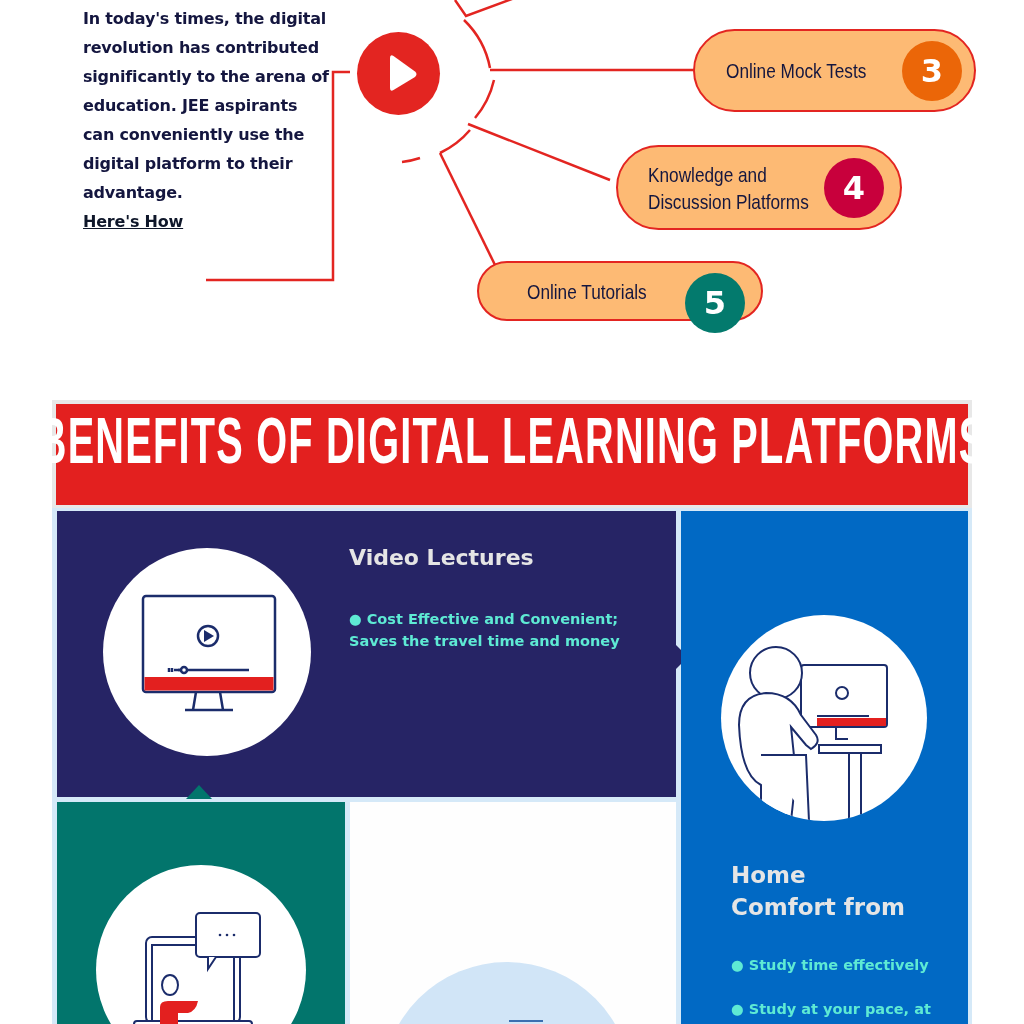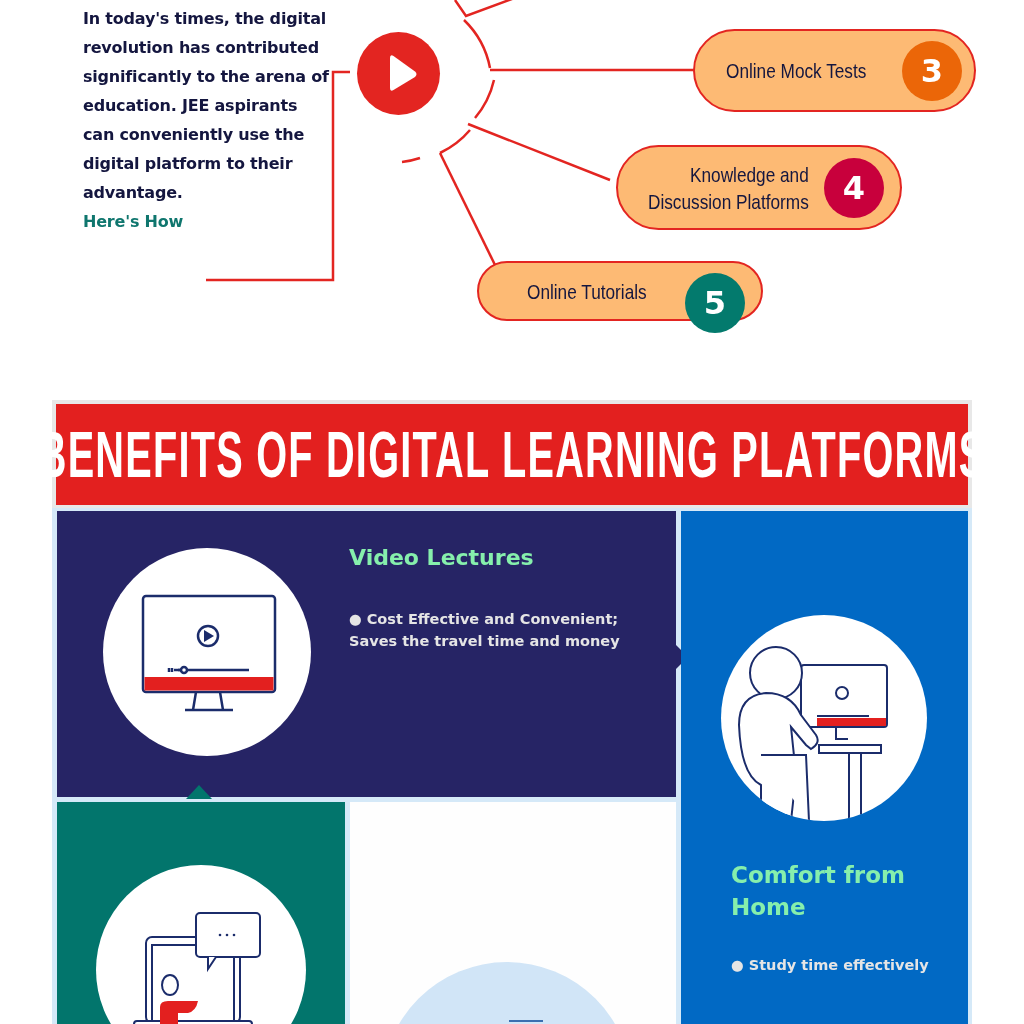--- a/index.html
+++ b/index.html
@@ -1,45 +1,45 @@
 <!DOCTYPE html>
 <html><head>
 <meta charset="utf-8">
 <style>
   html, body { margin:0; padding:0; }
   body { width:1024px; height:1024px; overflow:hidden; background:#ffffff; position:relative; font-family:"DejaVu Sans", sans-serif; }
   .abs { position:absolute; }
 
   
   .intro { left:83px; top:4px; width:250px; font-family:"DejaVu Sans", sans-serif; font-weight:bold; font-size:16px; line-height:29px; color:#14163f; letter-spacing:-0.2px; }
-  .intro .how { color:#0f766e; }
+  .intro .how { color:#0f172a;text-decoration:underline; }
 
   
   .hub { left:0; top:0; width:1024px; height:360px; }
 
   
   .pill { position:absolute; border:2.5px solid #e32521; border-radius:44px; background:#fdba74; box-sizing:border-box; display:flex; align-items:center; }
   .pill .lbl { font-family:"Liberation Sans", sans-serif; font-size:21px; color:#14163f; transform:scaleX(0.82); transform-origin:left center; line-height:27px; white-space:nowrap; }
   .pill .num { position:absolute; border-radius:50%; color:#fff; font-family:"DejaVu Sans", sans-serif; font-weight:bold; font-size:32px; display:flex; align-items:center; justify-content:center; }
 
   
   .outer { left:52px; top:400px; width:920px; height:640px; background:#d5e9f8; }
   .outer-top { left:52px; top:400px; width:920px; height:108px; background:#e8e8e8; }
-  .banner { left:56px; top:404px; width:912px; height:101px; background:#e3201f; display:flex; align-items:center; justify-content:center; }
+  .banner { left:56px; top:404px; width:912px; height:101px; background:#e3201f; display:flex; align-items:flex-start; justify-content:center; }
   .banner span { font-family:"Liberation Sans", sans-serif; font-weight:bold; color:#fff; font-size:64px; letter-spacing:2px; transform:scaleX(0.62); white-space:nowrap; display:inline-block; }
 
   .card-navy { left:57px; top:511px; width:619px; height:286px; background:#262465; }
   .card-blue { left:681px; top:511px; width:287px; height:520px; background:#0169c4; }
   .card-teal { left:57px; top:802px; width:288px; height:230px; background:#02756c; }
   .card-white { left:350px; top:802px; width:326px; height:230px; background:#fefefe; }
 
   .circle { position:absolute; border-radius:50%; background:#fff; }
 
-  .card-title { position:absolute; font-family:"DejaVu Sans", sans-serif; font-weight:bold; color:#86efac; }
-  .bullets { position:absolute; font-family:"DejaVu Sans", sans-serif; font-weight:bold; color:#e5e5e5; font-size:14.5px; line-height:22px; }
+  .card-title { position:absolute; font-family:"DejaVu Sans", sans-serif; font-weight:bold; color:#e5e5e5; }
+  .bullets { position:absolute; font-family:"DejaVu Sans", sans-serif; font-weight:bold; color:#5eead4; font-size:14.5px; line-height:22px; }
   .bullets p { margin:0 0 22px 0; }
 
   .notch-right { position:absolute; left:675px; top:644px; width:0; height:0; border-top:13px solid transparent; border-bottom:13px solid transparent; border-left:13px solid #262465; }
   .notch-up { position:absolute; left:186px; top:785px; width:0; height:0; border-left:13px solid transparent; border-right:13px solid transparent; border-bottom:14px solid #02756c; }
 </style>
 </head>
 <body>
 
 <div class="abs intro">
   <span>In today's times, the digital revolution has contributed significantly to the arena of education. JEE aspirants can conveniently use the digital platform to their advantage.</span><br>
@@ -68,21 +68,21 @@
     <path d="M 33 26 L 33 56 Q 33 60 36.5 58 L 58 45 Q 61 42 58 39.5 L 36.5 24 Q 33 22 33 26 Z" fill="#fff"></path>
   </svg>
 </div>
 
 <div class="pill" style="left:693px;top:29px;width:283px;height:83px;">
   <span class="lbl" style="position:absolute;left:31px;">Online Mock Tests</span>
   <div class="num" style="right:12px;top:10px;width:60px;height:60px;background:#eb6608;">3</div>
 </div>
 
 <div class="pill" style="left:616px;top:145px;width:286px;height:85px;">
-  <div style="position:absolute;left:30px;top:14px;text-align:right;">
+  <div style="position:absolute;left:30px;top:14px;">
     <div class="lbl">Knowledge and</div>
     <div class="lbl">Discussion Platforms</div>
   </div>
   <div class="num" style="right:16px;top:11px;width:60px;height:60px;background:#c8003c;">4</div>
 </div>
 
 <div class="pill" style="left:477px;top:261px;width:286px;height:60px;">
   <span class="lbl" style="position:absolute;left:48px;">Online Tutorials</span>
   <div class="num" style="right:16px;top:10px;width:60px;height:60px;background:#037a6d;">5</div>
 </div>
@@ -130,25 +130,26 @@
         <line x1="128" y1="138" x2="128" y2="206"></line>
         <line x1="140" y1="138" x2="140" y2="206"></line>
         <circle cx="55" cy="58" r="26"></circle>
         <path d="M 18 110 Q 18 80 45 78 Q 70 78 80 100 L 95 120 Q 100 128 90 134 L 85 130 L 70 112 L 75 160 L 70 206 L 40 206 L 40 170 Q 20 160 18 110 Z"></path>
         <path d="M 40 140 L 85 140 L 88 206"></path>
       </g>
       <rect x="96" y="103" width="69" height="8" fill="#e3201f"></rect>
     </svg>
   </div>
   <div class="card-title" style="left:50px;top:348px;font-size:23px;line-height:32px;">
+    <div>Home</div>
     <div>Comfort from</div>
-    <div>Home</div>
   </div>
   <div class="bullets" style="left:50px;top:443px;width:230px;">
     <p>● Study time effectively</p>
+    <p>● Study at your pace, at</p>
   </div>
 </div>
 
 <div class="abs card-teal">
   <div class="circle" style="left:39px;top:63px;width:210px;height:210px;">
     <svg width="210" height="210" viewBox="0 0 210 210">
       <g fill="#fff" stroke="#1b2c6b" stroke-width="2">
         <rect x="50" y="72" width="94" height="86" rx="6"></rect>
         <rect x="56" y="80" width="82" height="80"></rect>
         <rect x="100" y="48" width="64" height="44" rx="4"></rect>

